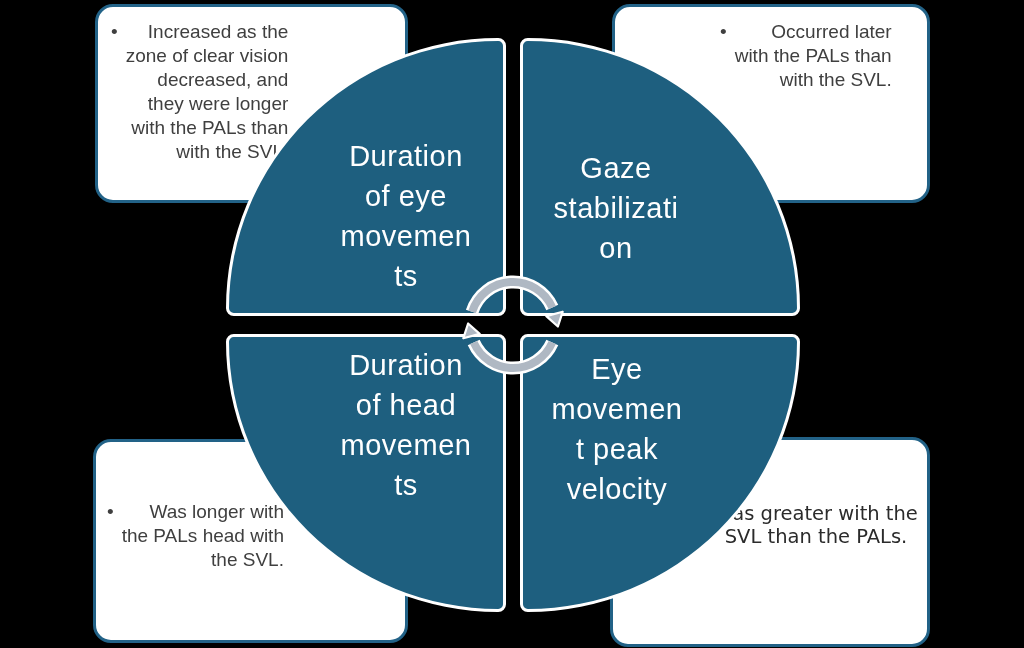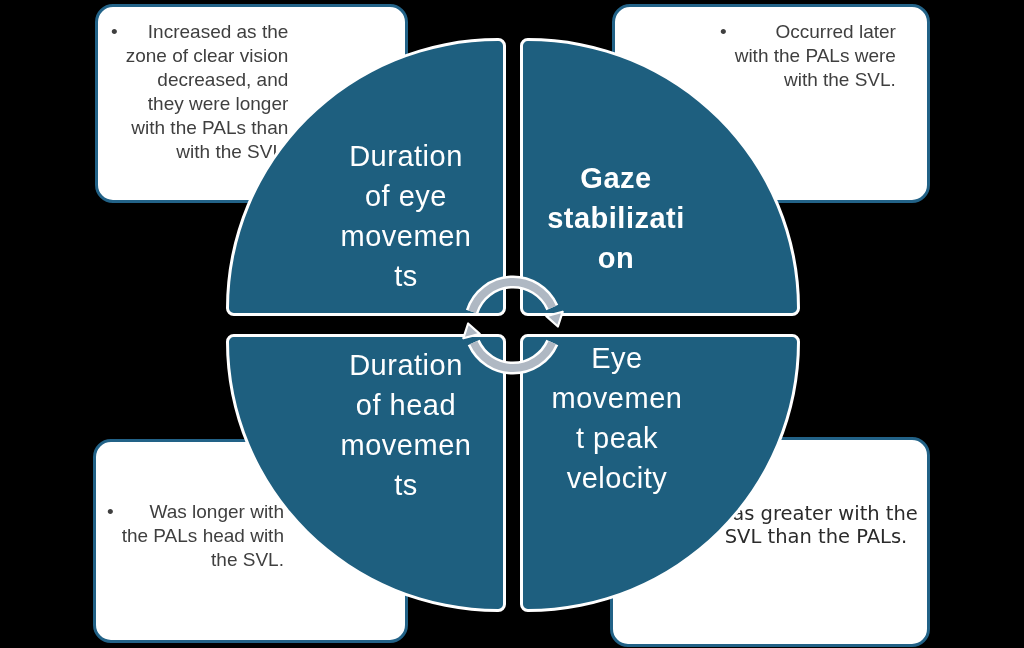--- a/index.html
+++ b/index.html
@@ -57,23 +57,23 @@
   #quad-tl{left:226px;top:38px;border-radius:100% 8px 8px 8px;}
   #quad-tr{left:520px;top:38px;border-radius:8px 100% 8px 8px;}
   #quad-bl{left:226px;top:334px;border-radius:8px 8px 8px 100%;}
   #quad-br{left:520px;top:334px;border-radius:8px 8px 100% 8px;}
   .quad-label{
     position:absolute;z-index:3;transform:translate(-50%,-50%);
     color:var(--label-text);font-size:29px;line-height:40px;
     text-align:center;white-space:pre-line;letter-spacing:.5px;
   }
   #label-tl{left:406px;top:216px;}
-  #label-tr{left:616px;top:218px;font-weight:bold;}
+  #label-tr{left:616px;top:208px;}
   #label-bl{left:406px;top:425px;}
-  #label-br{left:617px;top:418px;}
+  #label-br{left:617px;top:429px;}
   
   .cycle-arrows{position:absolute;z-index:4;left:449px;top:257px;}
   .arc-under{stroke:var(--arrow-outline);stroke-width:13;fill:none;}
   .arc-over{stroke:var(--arrow-fill);stroke-width:8;fill:none;}
   .arrow-head{fill:var(--arrow-fill);stroke:var(--arrow-outline);stroke-width:2.2;stroke-linejoin:round;}
 </style>
 </head>
 <body>
 
 <div class="stage">
@@ -87,21 +87,21 @@
 they were longer
 with the PALs than
 with the SVL.</div>
     </div>
   </div>
 
   <div class="callout" id="callout-tr">
     <div class="callout-inner">
       <span class="bullet">•</span>
       <div class="callout-text">Occurred later
-with the PALs were
+with the PALs than
 with the SVL.</div>
     </div>
   </div>
 
   <div class="callout" id="callout-bl">
     <div class="callout-inner">
       <span class="bullet">•</span>
       <div class="callout-text">Was longer with
 the PALs head with
 the SVL.</div>

